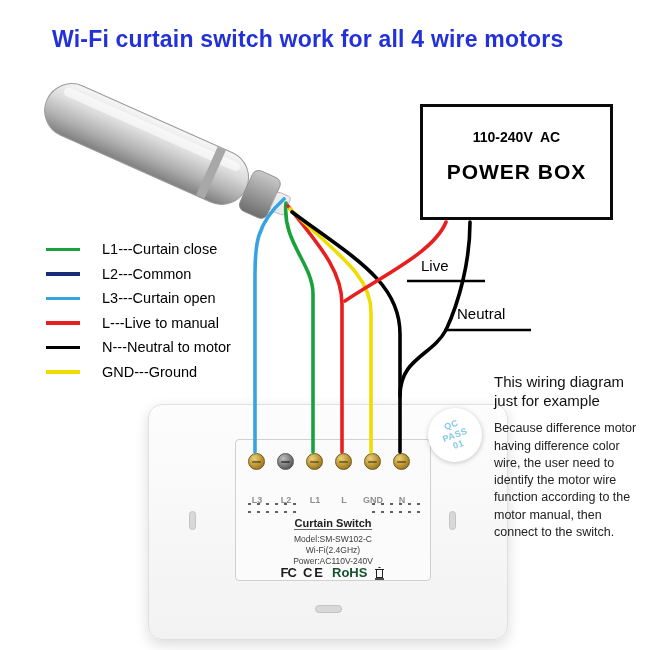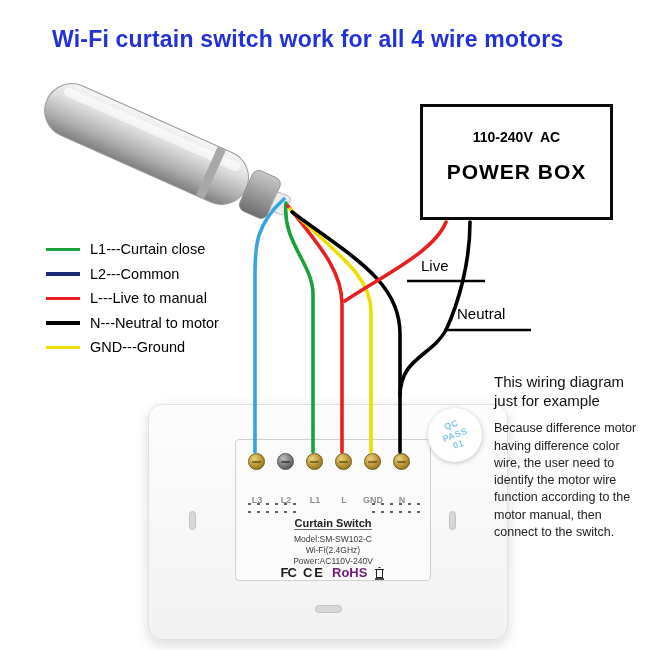--- a/index.html
+++ b/index.html
@@ -11,21 +11,21 @@
   .title { position:absolute; left:34px; top:26px; font-size:23px; font-weight:700; letter-spacing:0.2px; }
 
   
   .power-box { position:absolute; left:402px; top:104px; width:193px; height:116px;
     border:3px solid #0a0a0a; background:#fff; text-align:center; color:#000; z-index:2; }
   .power-box .pb1 { margin-top:22px; font-size:14px; font-weight:700; white-space:pre; }
   .power-box .pb2 { margin-top:15px; font-size:21px; font-weight:700; letter-spacing:1px; }
 
   
   .legend { position:absolute; left:28px; top:237px; z-index:2; }
-  .legend-item { display:flex; align-items:center; height:24.5px; }
+  .legend-item { display:flex; align-items:center; height:24.5px;gap:12px; }
   .swatch { width:34px; height:3.5px; margin-right:10px; flex:none; }
   .legend-label { font-size:14.5px; color:#000; }
 
   
   .wire-label { position:absolute; font-size:15px; color:#000; z-index:3; }
   .wl-live { left:403px; top:257px; }
   .wl-neutral { left:439px; top:305px; }
 
   
   .switch-panel { position:absolute; left:130px; top:404px; width:360px; height:236px;
@@ -52,21 +52,21 @@
     background-image:radial-gradient(circle, #606060 1.2px, transparent 1.4px);
     background-size:9px 8px; }
   .dots.left { left:9px; } .dots.right { left:133px; }
   .sw-name { position:absolute; top:77px; width:100%; text-align:center; font-size:11px; font-weight:700; color:#222; }
   .sw-name span { border-bottom:1px solid #666; padding-bottom:0; }
   .sw-line { position:absolute; width:100%; text-align:center; font-size:8.5px; font-weight:400; color:#3a3a3a; }
   .sw-model { top:94px; } .sw-wifi { top:105px; } .sw-power { top:116px; }
   .certs { position:absolute; top:125px; width:100%; display:flex; justify-content:center; align-items:center; gap:7px; }
   .fc { font-weight:700; font-size:13px; letter-spacing:-1px; color:#1d1d1d; }
   .ce { font-size:13px; font-weight:600; letter-spacing:2px; color:#1d1d1d; }
-  .rohs { font-weight:800; font-size:13px; color:#701a75; }
+  .rohs { font-weight:800; font-size:13px; color:#14532d; }
 
   
   .qc-badge { position:absolute; left:410px; top:408px; width:54px; height:54px; border-radius:50%;
     background:#fff; box-shadow:0 1px 5px rgba(0,0,0,0.22); display:flex; flex-direction:column;
     align-items:center; justify-content:center; transform:rotate(-20deg);
     color:#86cbe4; font-size:9px; font-weight:700; line-height:1.15; letter-spacing:0.5px; z-index:5; }
 
   
   .note { position:absolute; left:476px; top:372px; width:151px; z-index:2; }
   .note-heading { font-size:15px; color:#111; line-height:1.28; }
@@ -88,20 +88,24 @@
   </div>
 
   <div class="legend">
     <div class="legend-item">
       <span class="swatch" style="background-color: rgb(23, 162, 58);"></span>
       <span class="legend-label">L1---Curtain close</span>
     </div>
     <div class="legend-item">
       <span class="swatch" style="background-color: rgb(26, 43, 120);"></span>
       <span class="legend-label">L2---Common</span>
+    </div>
+    <div class="legend-item">
+      <span class="swatch" style="background-color: rgb(54, 164, 224);"></span>
+      <span class="legend-label">L3---Curtain open</span>
     </div>
     <div class="legend-item">
       <span class="swatch" style="background-color: rgb(232, 31, 31);"></span>
       <span class="legend-label">L---Live to manual</span>
     </div>
     <div class="legend-item">
       <span class="swatch" style="background-color: rgb(0, 0, 0);"></span>
       <span class="legend-label">N---Neutral to motor</span>
     </div>
     <div class="legend-item">

